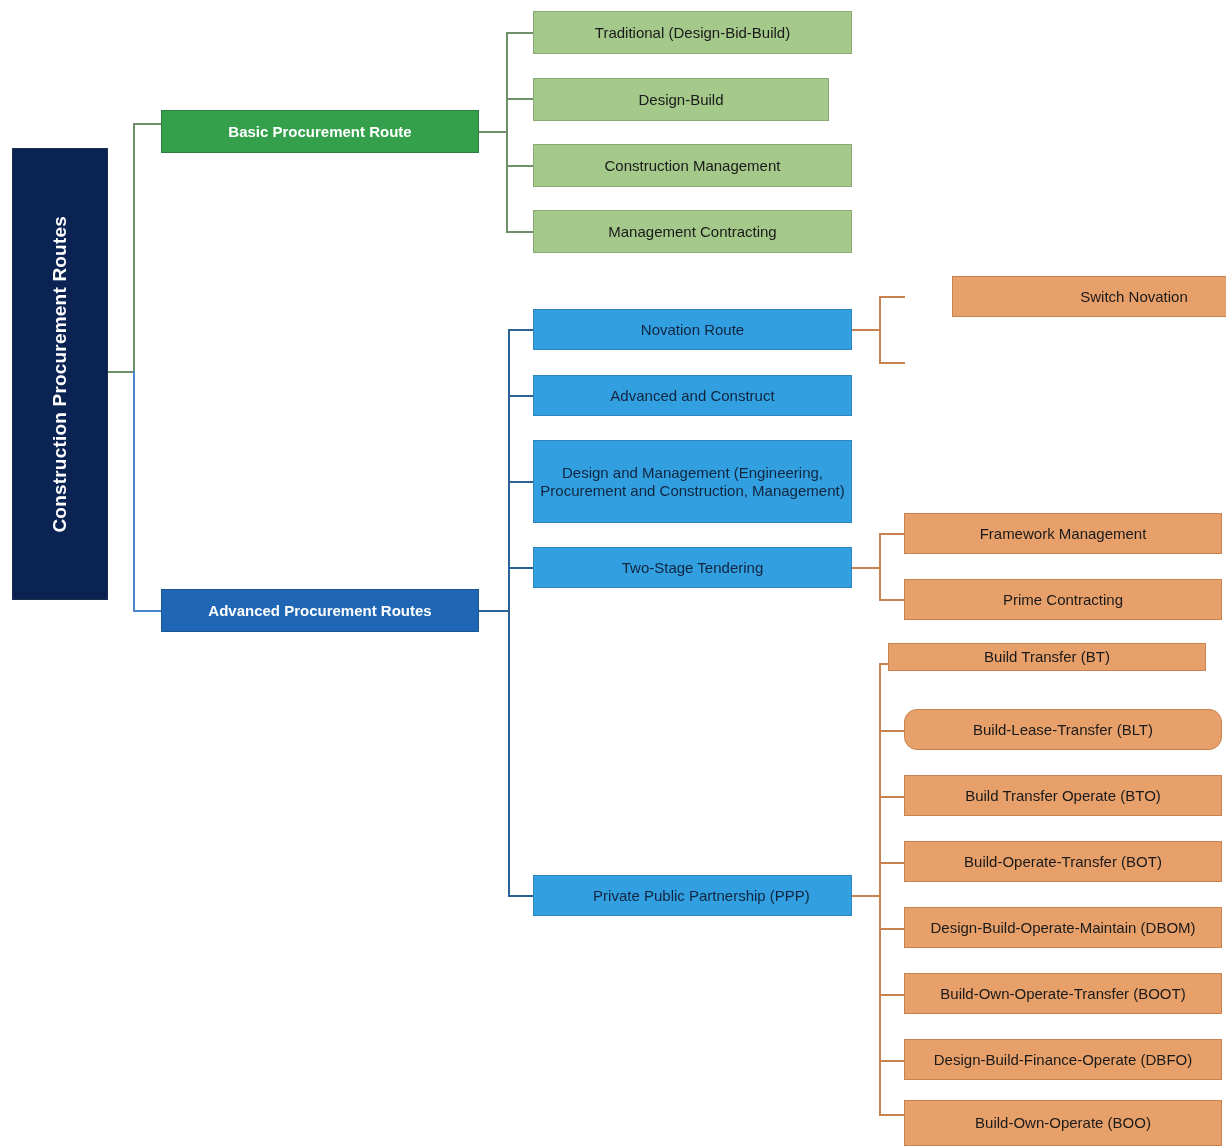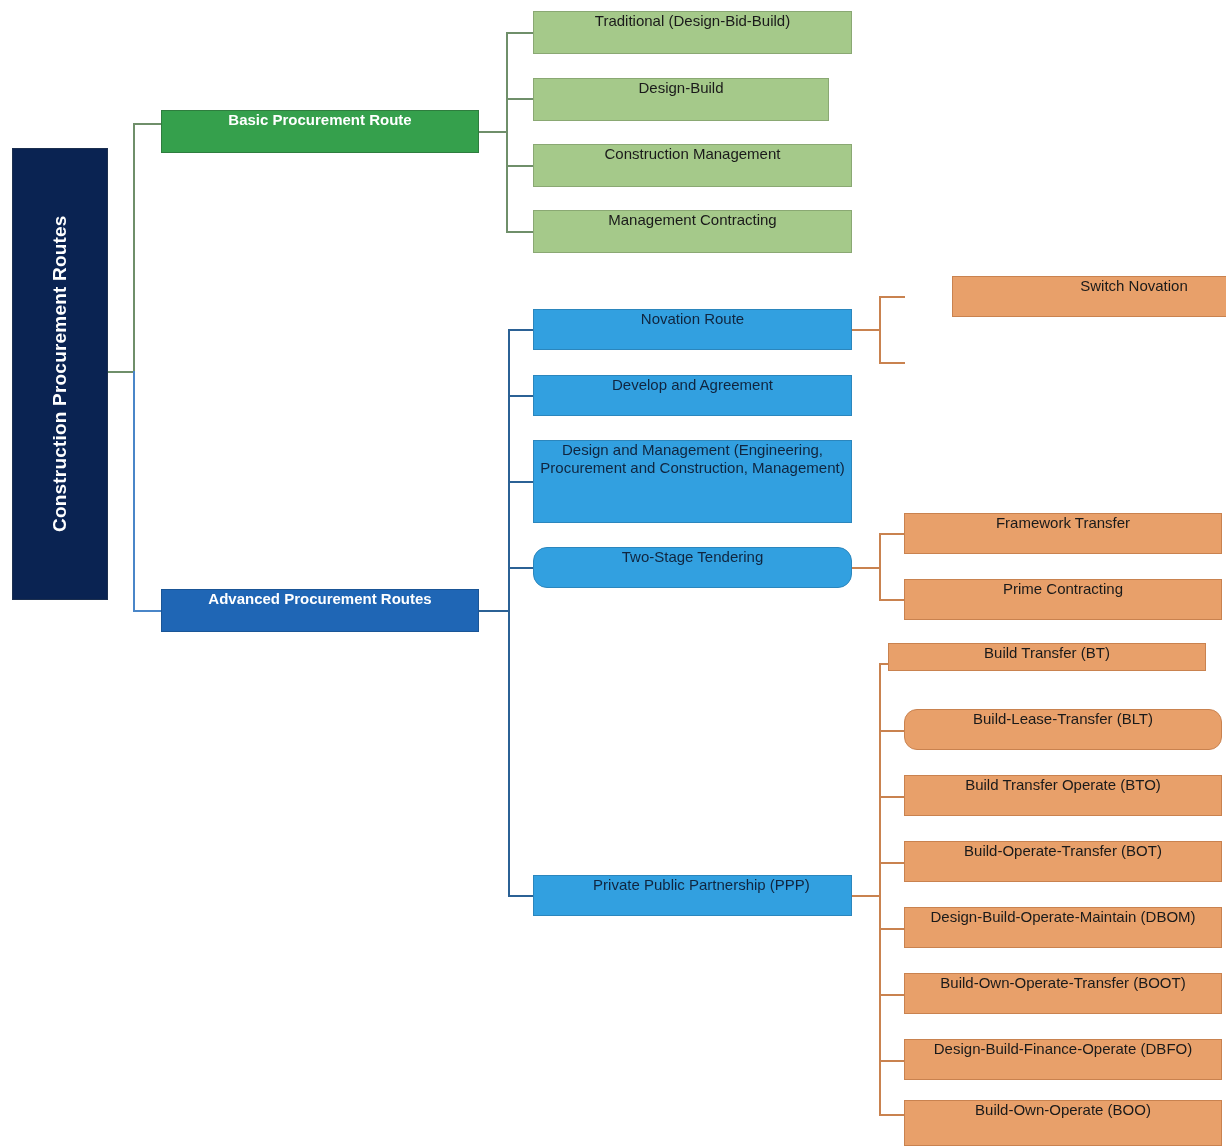--- a/index.html
+++ b/index.html
@@ -14,20 +14,21 @@
     position: relative;
     width: 1226px;
     height: 1146px;
     background: #ffffff;
     overflow: hidden;
   }
   .node {
     position: absolute;
     box-sizing: border-box;
     display: flex;
+    align-items: center;
     justify-content: center;
     text-align: center;
     line-height: 1.18;
   }
   .node span { display: block; width: 100%; padding: 0 6px; }
 
   
   .node.root {
     background: #0a2352;
     border: 1px solid #1c2f4f;
@@ -162,38 +163,38 @@
     <span>Construction Management</span>
   </div>
   <div class="node l2-green" style="left:533px; top:210px; width:319px; height:43px;">
     <span>Management Contracting</span>
   </div>
 
   <div class="node l2-blue" style="left:533px; top:309px; width:319px; height:41px;">
     <span>Novation Route</span>
   </div>
   <div class="node l2-blue" style="left:533px; top:375px; width:319px; height:41px;">
-    <span>Develop and Agreement</span>
+    <span>Advanced and Construct</span>
   </div>
   <div class="node l2-blue" style="left:533px; top:440px; width:319px; height:83px;">
     <span>Design and Management (Engineering, Procurement and Construction, Management)</span>
   </div>
-  <div class="node l2-blue" style="left:533px; top:547px; width:319px; height:41px;border-radius:14px;">
+  <div class="node l2-blue" style="left:533px; top:547px; width:319px; height:41px;">
     <span>Two-Stage Tendering</span>
   </div>
   <div class="node l2-blue" style="left:533px; top:875px; width:319px; height:41px;padding-left:18px;">
     <span>Private Public Partnership (PPP)</span>
   </div>
 
   <div class="node l3-orange" style="left:904px; top:276px; width:364px; height:41px;margin-left:48px;">
     <span>Switch Novation</span>
   </div>
 
   <div class="node l3-orange" style="left:904px; top:513px; width:318px; height:41px;">
-    <span>Framework Transfer</span>
+    <span>Framework Management</span>
   </div>
   <div class="node l3-orange" style="left:904px; top:579px; width:318px; height:41px;">
     <span>Prime Contracting</span>
   </div>
 
   <div class="node l3-orange" style="left:888px; top:643px; width:318px; height:28px;">
     <span>Build Transfer (BT)</span>
   </div>
   <div class="node l3-orange" style="left:904px; top:709px; width:318px; height:41px;border-radius:13px;">
     <span>Build-Lease-Transfer (BLT)</span>

